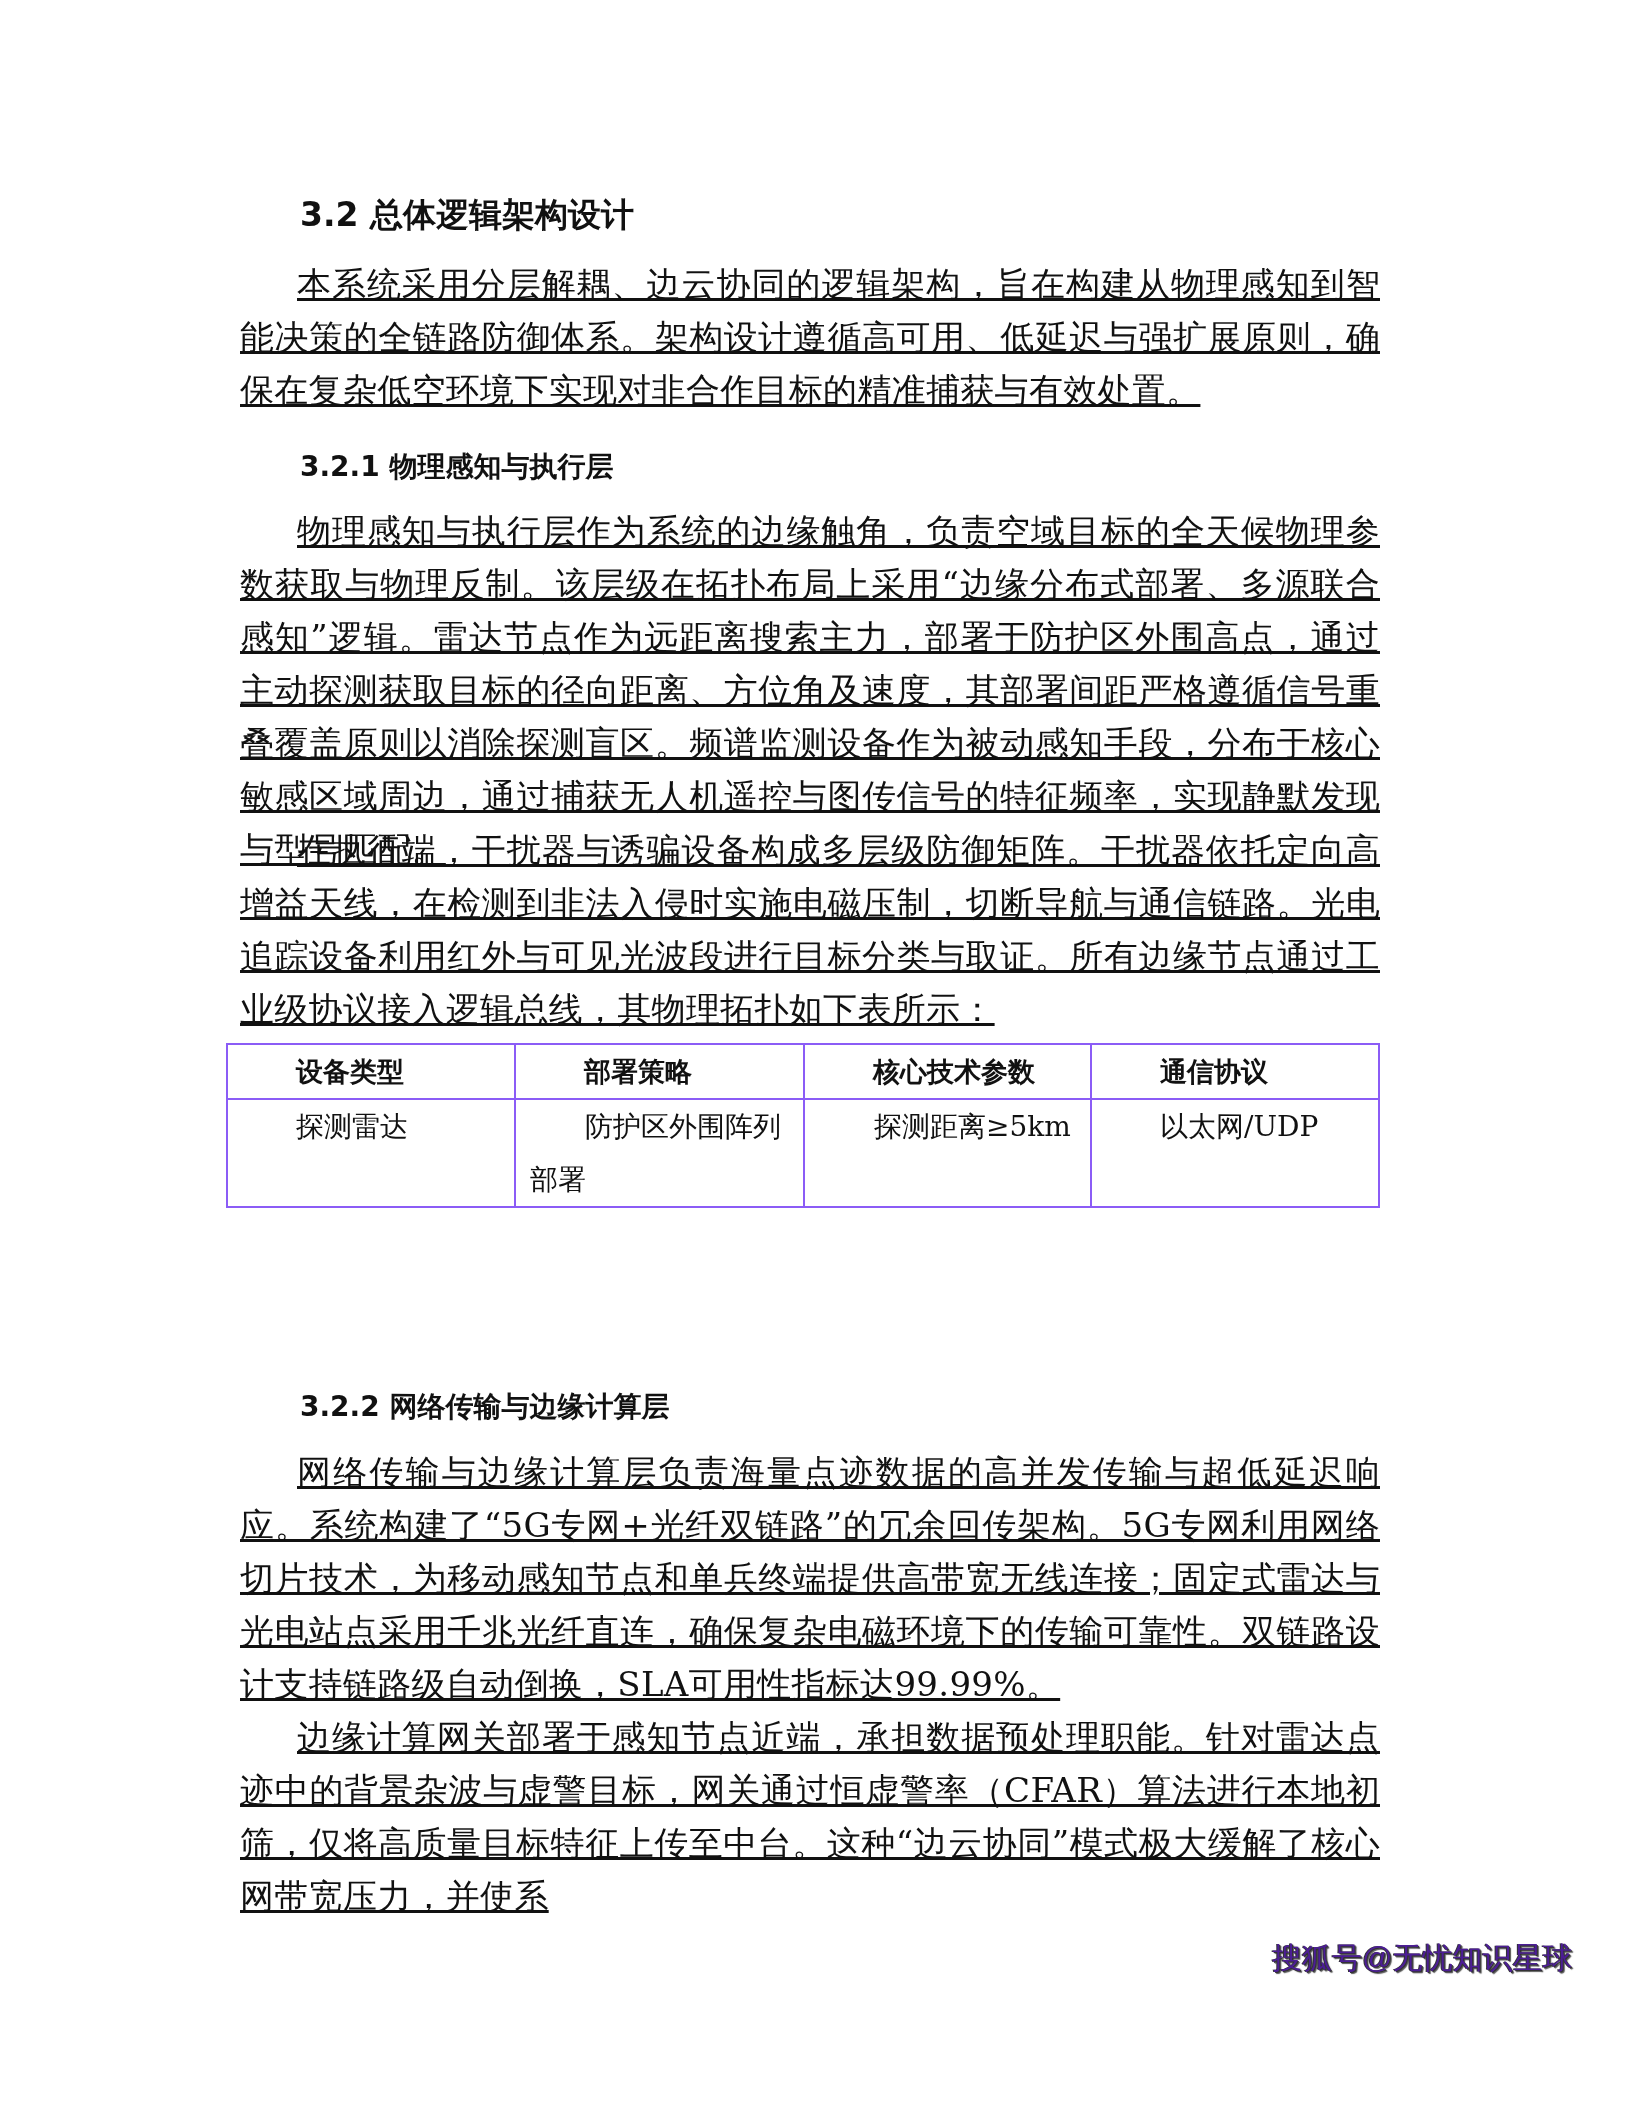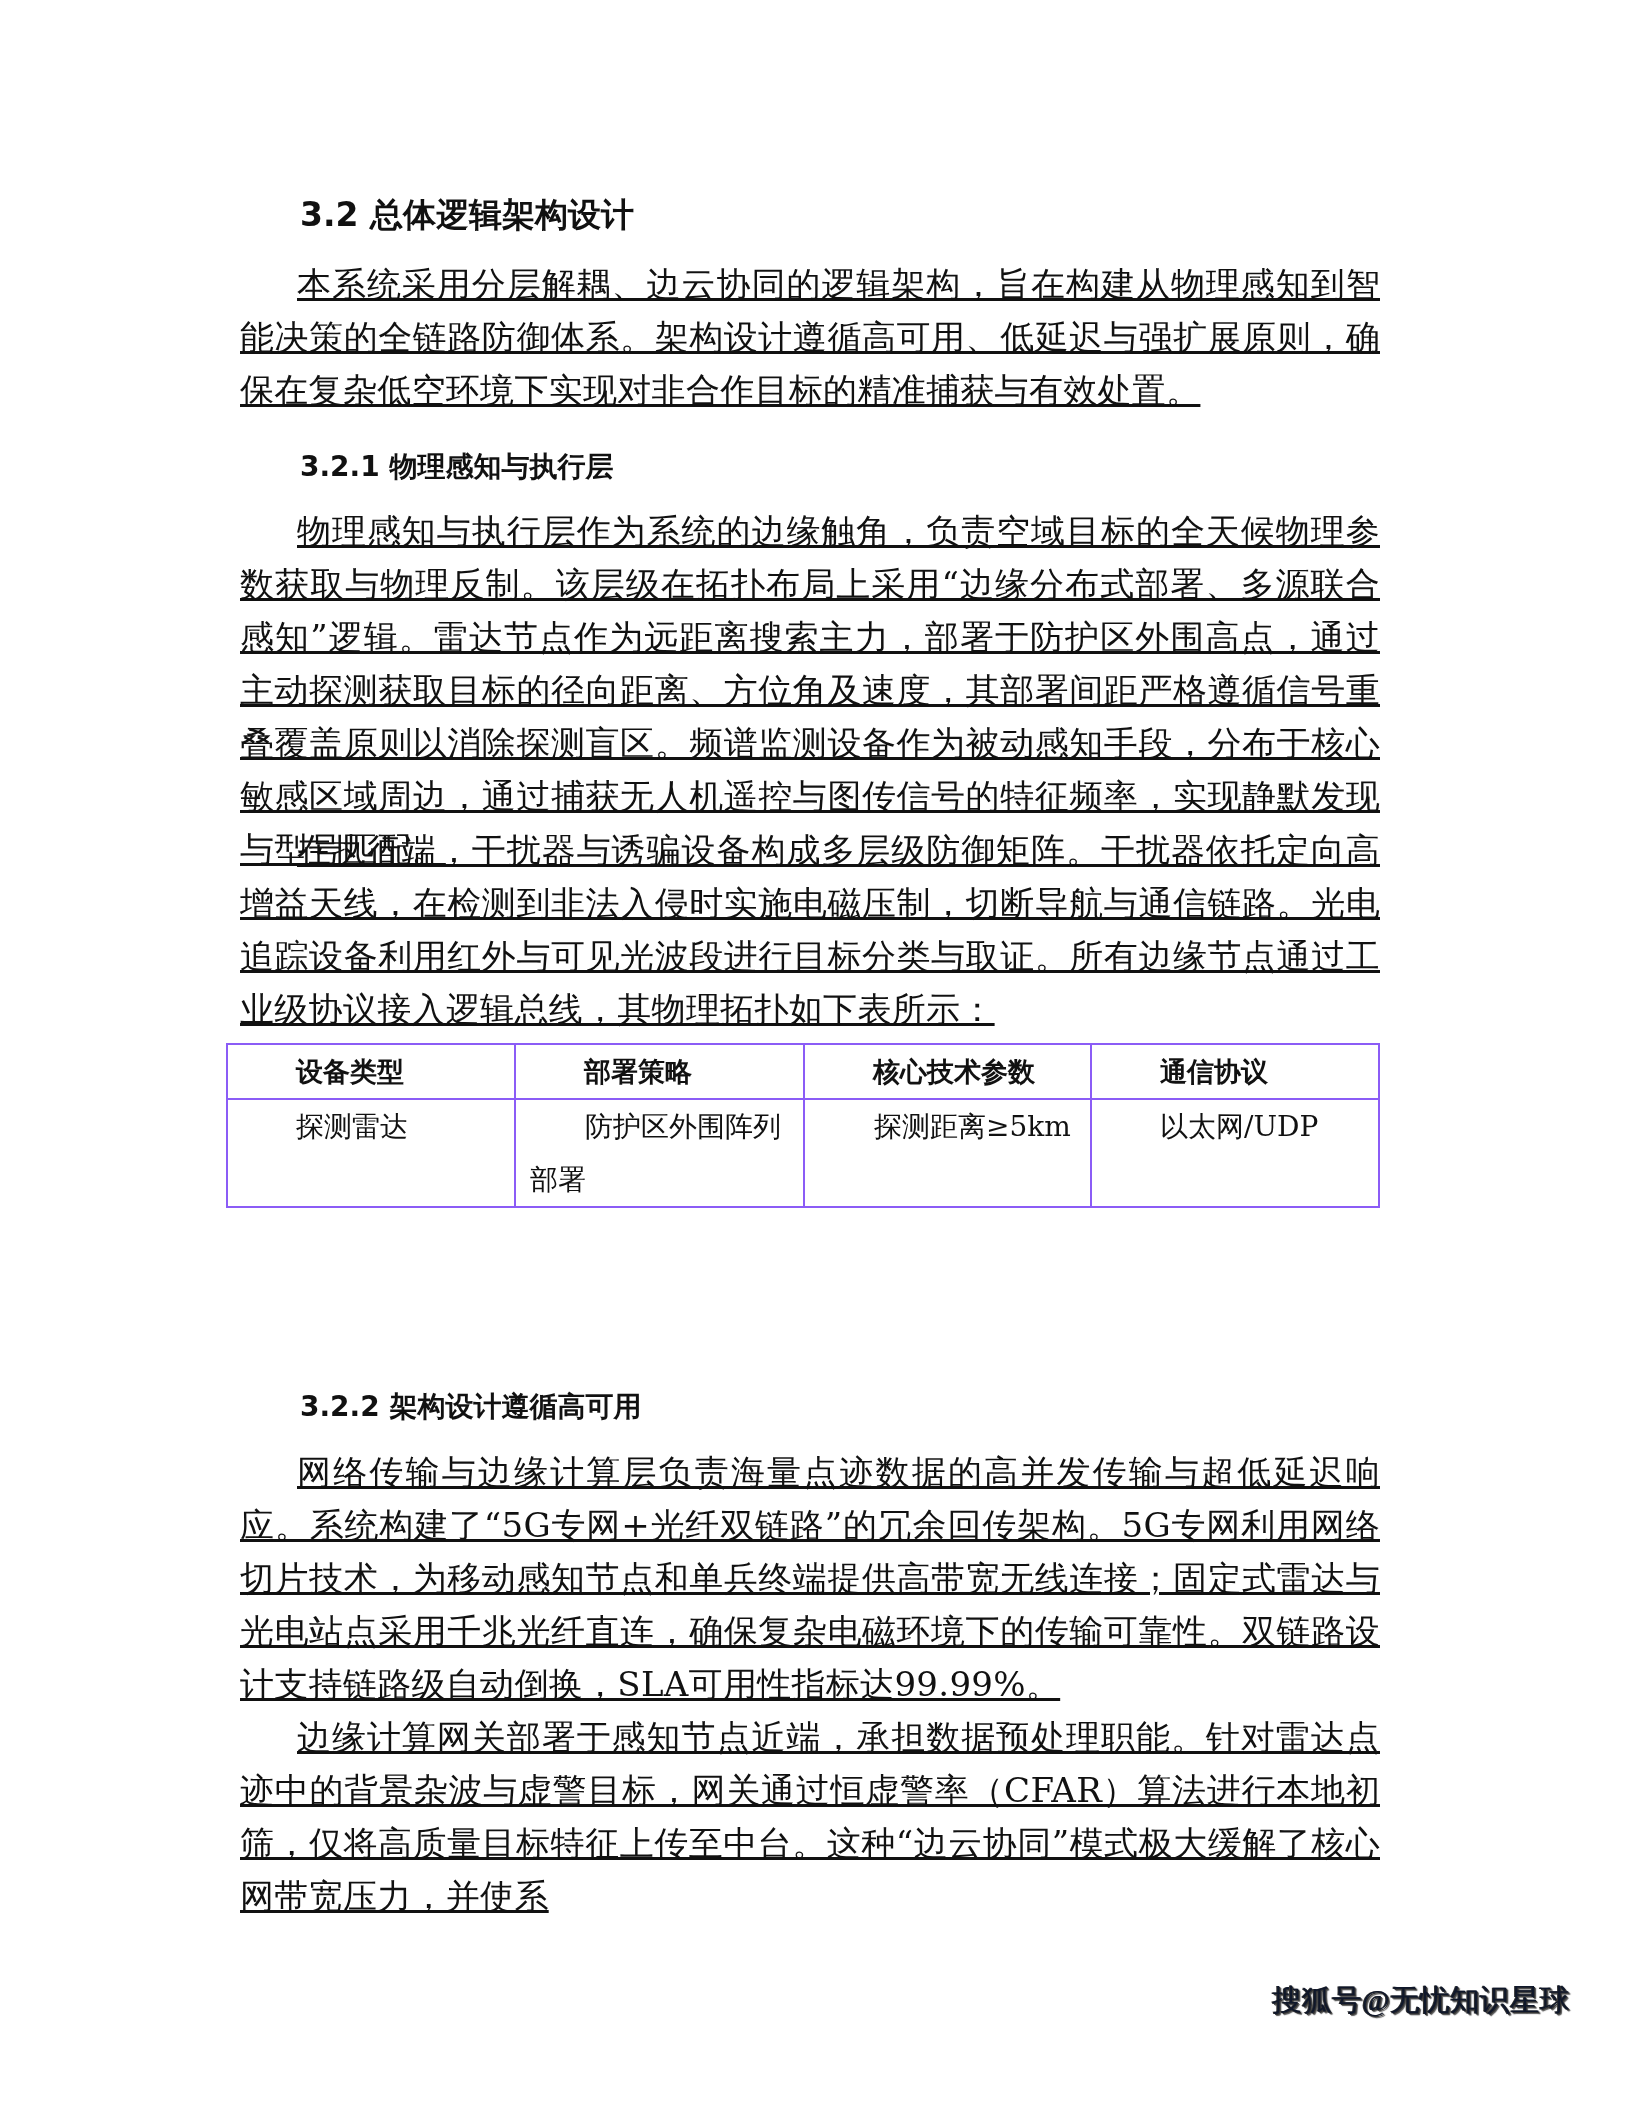--- a/index.html
+++ b/index.html
@@ -43,23 +43,23 @@
   table.topo th.c1 { padding-left: 68px; }
   table.topo th.c2 { padding-left: 68px; }
   table.topo th.c3 { padding-left: 68px; }
   table.topo th.c4 { padding-left: 68px; }
   table.topo td { height: 106px; line-height: 53px; padding-top: 0; border-radius: 31px; }
   table.topo td.c1 { padding-left: 68px; }
   table.topo td.c2 { text-indent: 55px; padding-left: 14px; padding-right: 14px; }
   table.topo td.c3 { text-indent: 55px; padding-left: 14px; padding-right: 14px; }
   table.topo td.c4 { padding-left: 68px; }
   .watermark {
-    position: absolute; left: 1272px; top: 1980px;
-    font-family: Liberation Serif, serif;
-    font-size: 30px; color: #0f172a; white-space: nowrap;
+    position: absolute; left: 1272px; top: 1938px;
+    font-family: Liberation Sans, sans-serif;
+    font-size: 30px; color: #4c1d95; white-space: nowrap;
     text-shadow: 1px 1px 0 #333, -1px 0 0 #333, 2px 2px 1px #555;
   }
 </style>
 </head>
 <body>
 
 <div class="page">
 
   <div class="h2">3.2 总体逻辑架构设计</div>
 
@@ -89,20 +89,20 @@
     <tbody>
       <tr>
         <td class="c1">探测雷达</td>
         <td class="c2">防护区外围阵列部署</td>
         <td class="c3 spread-cell">探测距离≥5km</td>
         <td class="c4">以太网/UDP</td>
       </tr>
     </tbody>
   </table>
 
-  <div class="h3" style="top:1388px;">3.2.2 架构设计遵循高可用</div>
+  <div class="h3" style="top:1388px;">3.2.2 网络传输与边缘计算层</div>
 
   <p class="para" style="top:1446px; margin:0;">网络传输与边缘计算层负责海量点迹数据的高并发传输与超低延迟响应。系统构建了“5G专网+光纤双链路”的冗余回传架构。5G专网利用网络切片技术，为移动感知节点和单兵终端提供高带宽无线连接；固定式雷达与光电站点采用千兆光纤直连，确保复杂电磁环境下的传输可靠性。双链路设计支持链路级自动倒换，SLA可用性指标达99.99%。</p>
 
   <p class="para" style="top:1711px; margin:0;">边缘计算网关部署于感知节点近端，承担数据预处理职能。针对雷达点迹中的背景杂波与虚警目标，网关通过恒虚警率（CFAR）算法进行本地初筛，仅将高质量目标特征上传至中台。这种“边云协同”模式极大缓解了核心网带宽压力，并使系</p>
 
   <div class="watermark">搜狐号@无忧知识星球</div>
 </div>
 
 </body></html>

